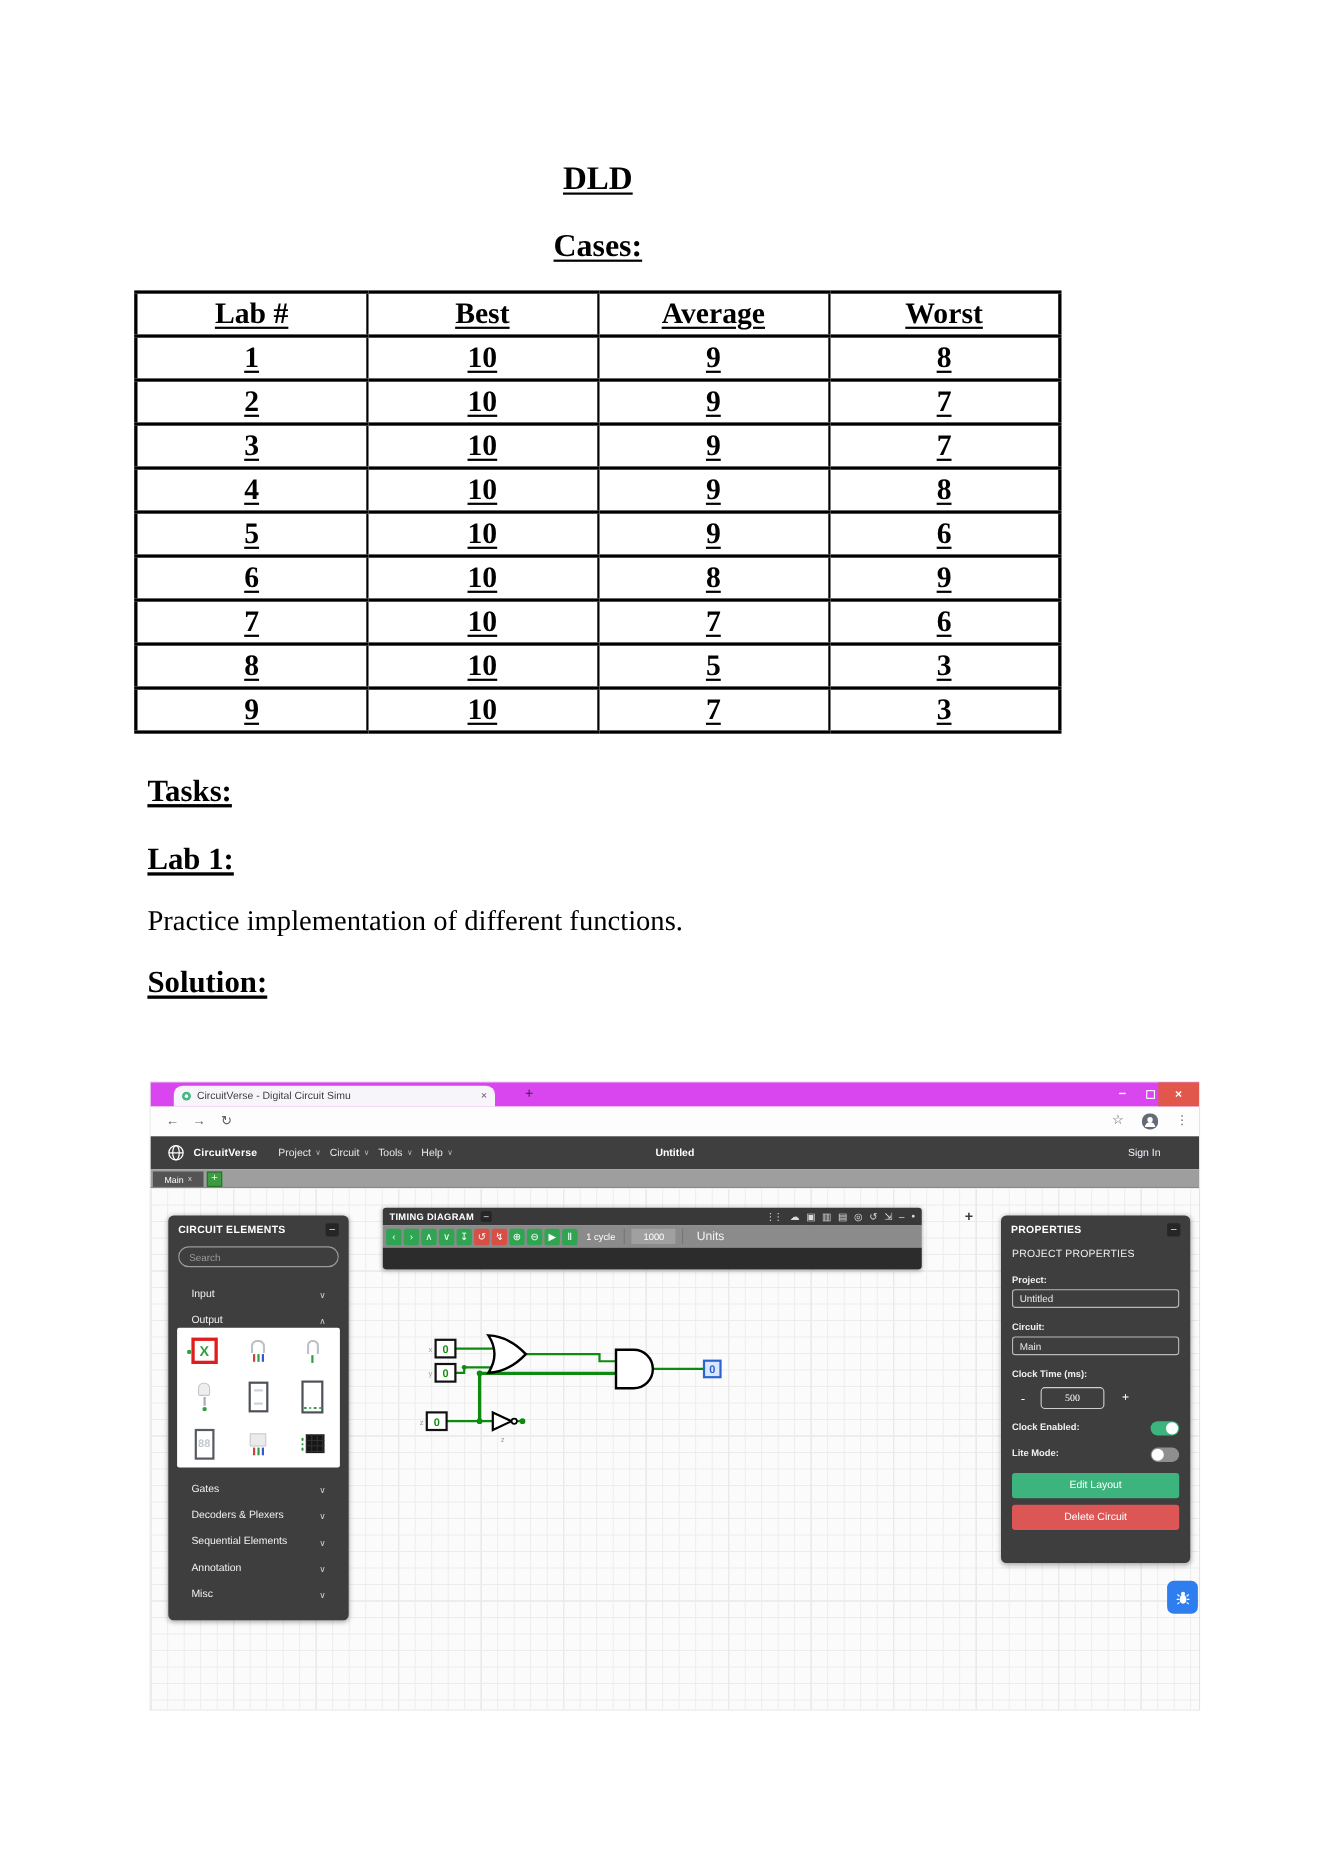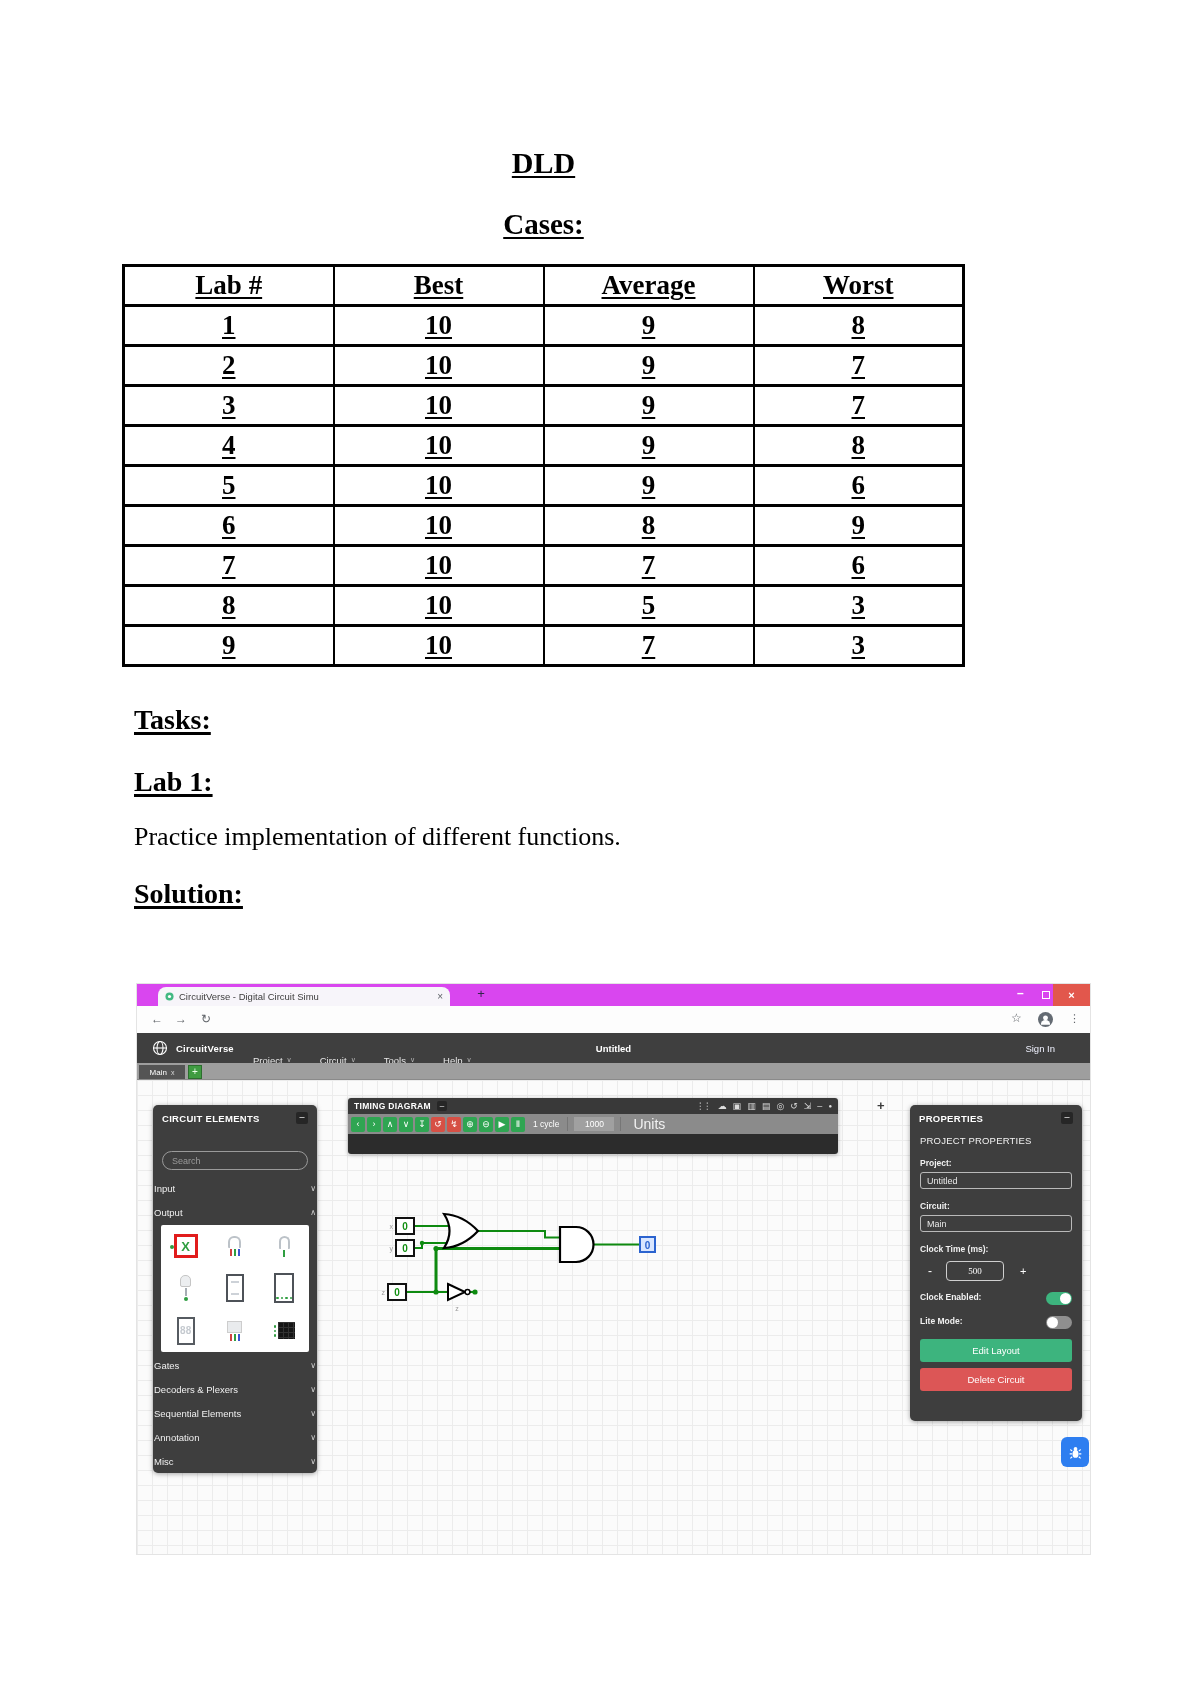--- a/index.html
+++ b/index.html
@@ -48,21 +48,21 @@
         border-radius:9px;display:flex;align-items:center;padding:0 8px;gap:6px}
   #url-text{font-size:9.5px;color:#3b3f44}
   #star-btn{position:absolute;left:874px;top:5px;font-size:12px;color:#5f6368}
   #avatar-btn{position:absolute;left:901px;top:6px;width:15px;height:15px}
   #dots-btn{position:absolute;left:932px;top:6px;font-size:11px;color:#5f6368;letter-spacing:-1px}
 
   
   #cvnav{position:absolute;left:0;top:49px;width:953px;height:30px;background:#3f3f3f;color:#ececec}
   #cv-logo{position:absolute;left:15px;top:7px}
   #cv-brand{position:absolute;left:39px;top:10px;font-size:9.5px;font-weight:bold;color:#fff;letter-spacing:.2px}
-  #cv-menus{position:absolute;left:116px;top:12px;height:30px;display:flex;align-items:center;gap:28px}
+  #cv-menus{position:absolute;left:116px;top:0;height:30px;display:flex;align-items:center;gap:8px}
   .menu-item{font-size:9.5px;color:#e8e8e8;display:flex;align-items:center;gap:4px}
   .menu-caret{font-size:7px;color:#b5b5b5}
   #cv-project-title{position:absolute;left:0;right:0;top:0;height:30px;display:flex;align-items:center;
         justify-content:center;font-size:9.5px;font-weight:bold;color:#fff;pointer-events:none}
   #cv-signin{position:absolute;right:35px;top:10px;font-size:9.5px;color:#f0f2ff}
 
   
   #cvtabs{position:absolute;left:0;top:79px;width:953px;height:17px;background:#9e9e9e;
         border-bottom:1px solid #8a8a8a}
   #main-circuit-tab{position:absolute;left:2px;top:2px;width:46px;height:14px;background:#545454;color:#fff;
@@ -80,25 +80,25 @@
         linear-gradient(90deg,#dedede 1px,transparent 1px);
       background-size:15px 15px,15px 15px,75px 75px,75px 75px;overflow:hidden}
 
   
   #elements-panel{position:absolute;left:16px;top:25px;width:164px;height:368px;background:#3e3e3e;
         border-radius:5px;color:#eee;box-shadow:0 1px 5px rgba(0,0,0,.35)}
   .panel-header{display:flex;align-items:center;justify-content:space-between;padding:7px 9px}
   .panel-title{font-size:9.5px;font-weight:bold;letter-spacing:.3px;color:#fff}
   .min-box{width:12px;height:12px;background:#262626;border-radius:2px;color:#fff;font-size:9px;
         line-height:11px;text-align:center;flex:none}
-  #element-search{display:block;width:146px;height:19px;margin:20px 9px 0;border:1px solid #9a9a9a;
+  #element-search{display:block;width:146px;height:19px;margin:2px 9px 0;border:1px solid #9a9a9a;
         border-radius:10px;background:transparent;color:#ccc;font-size:9px;padding:0 9px;outline:none;
         font-family:"Liberation Sans",sans-serif}
   #element-search::placeholder{color:#9a9a9a}
-  .section-row{height:24px;display:flex;align-items:center;justify-content:space-between;padding:0 1px;
+  .section-row{height:24px;display:flex;align-items:flex-end;justify-content:space-between;padding:0 21px;
         font-size:9.5px;color:#f0f0f0}
   .sec-caret{font-size:8px;color:#cfcfcf}
   #output-box{margin:1px 8px;height:127px;background:#fff;border-radius:2px;display:grid;
         grid-template-columns:1fr 1fr 1fr;grid-template-rows:1fr 1fr 1fr;place-items:center}
 
   
   .ic-outx{width:24px;height:24px;border:3px solid #e11c1c;display:flex;align-items:center;
         justify-content:center;color:#2f9e41;font-size:13px;font-weight:bold;position:relative}
   .ic-outx::before{content:"";position:absolute;left:-7px;top:8px;width:4px;height:4px;background:#2f9e41;border-radius:50%}
   .bulb{width:13px;height:12px;border:2px solid #bcc2c8;border-radius:6px 6px 1px 1px;border-bottom:none}
@@ -136,21 +136,21 @@
   .qicon{font-size:9px;color:#dcdcdc;line-height:16px}
   #grip-icon{letter-spacing:-2px;margin-right:2px}
   #timing-toolbar{height:20px;background:#8b8b8b;display:flex;align-items:center;padding:0 3px;gap:2px}
   .tbtn{width:14px;height:15px;border-radius:2px;color:#fff;font-size:9px;display:flex;align-items:center;
         justify-content:center;flex:none}
   .tbtn.g{background:#2fa552}.tbtn.r{background:#d65045}
   #cycle-label{font-size:8.5px;color:#fff;margin:0 6px}
   .tb-sep{width:1px;height:14px;background:#767676}
   #cycle-value{width:40px;height:14px;background:#a0a0a0;color:#fff;font-size:8.5px;display:flex;
         align-items:center;justify-content:center;margin:0 4px}
-  #units-label{font-size:14px;color:#f2f2f2;margin-left:10px}
+  #units-label{font-size:11px;color:#f2f2f2;margin-left:10px}
   #timing-content{height:20px;background:#2c2c2c;border-radius:0 0 3px 3px}
 
   #canvas-zoom-plus{position:absolute;left:740px;top:18px;font-size:13px;font-weight:bold;color:#3c3c3c}
 
   
   #properties-panel{position:absolute;left:773px;top:25px;width:172px;height:316px;background:#3e3e3e;
         border-radius:5px;color:#eee;box-shadow:0 1px 5px rgba(0,0,0,.35)}
   #prop-body{padding:0 10px}
   #prop-subtitle{font-size:9.5px;color:#f2f2f2;letter-spacing:.2px;margin-top:4px}
   .prop-label{font-size:8.5px;font-weight:bold;color:#f0f0f0;margin-top:12px}

